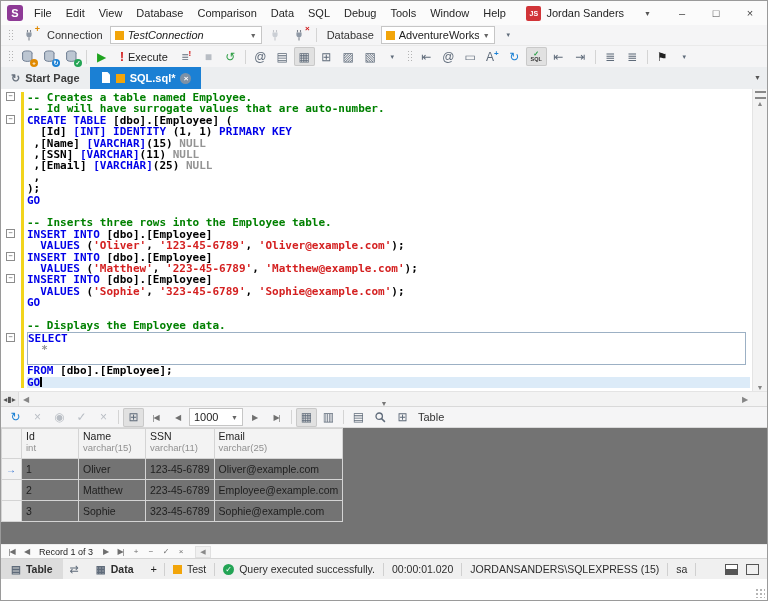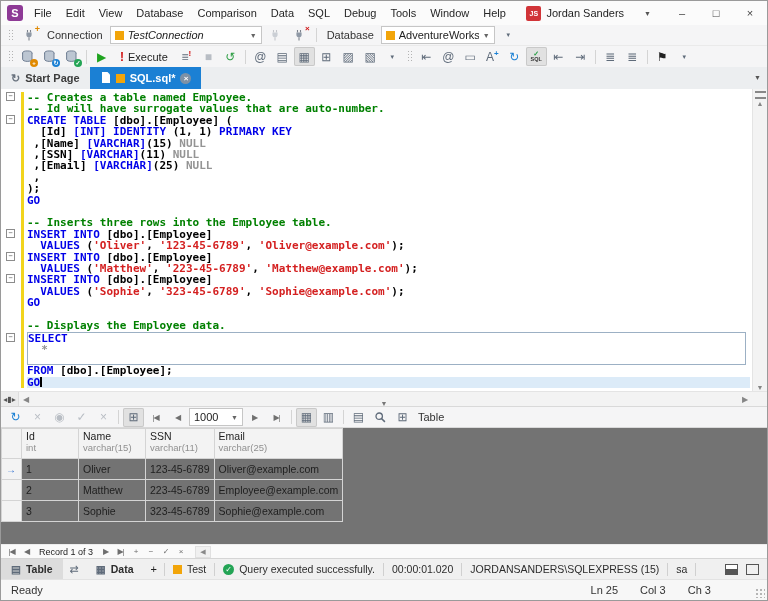--- a/index.html
+++ b/index.html
@@ -482,22 +482,14 @@
       </div>
       <div class="bsep"></div>
       <div class="bseg">
         <span>sa</span>
       </div>
       <div class="bsep"></div>
       <span class="layoutbox fill" style="margin-left: auto;"></span>
       <span class="layoutbox" style="margin-right: 8px;"></span>
     </div>
 
-  <div class="statusbar">
-    <span>Ready</span>
-    <div class="sb-right">
-      <span>Ln 25</span>
-      <span>Col 3</span>
-      <span>Ch 3</span>
-    </div>
-  </div>
   <div class="rgrip"></div>
 </div>
 
 </body></html>

